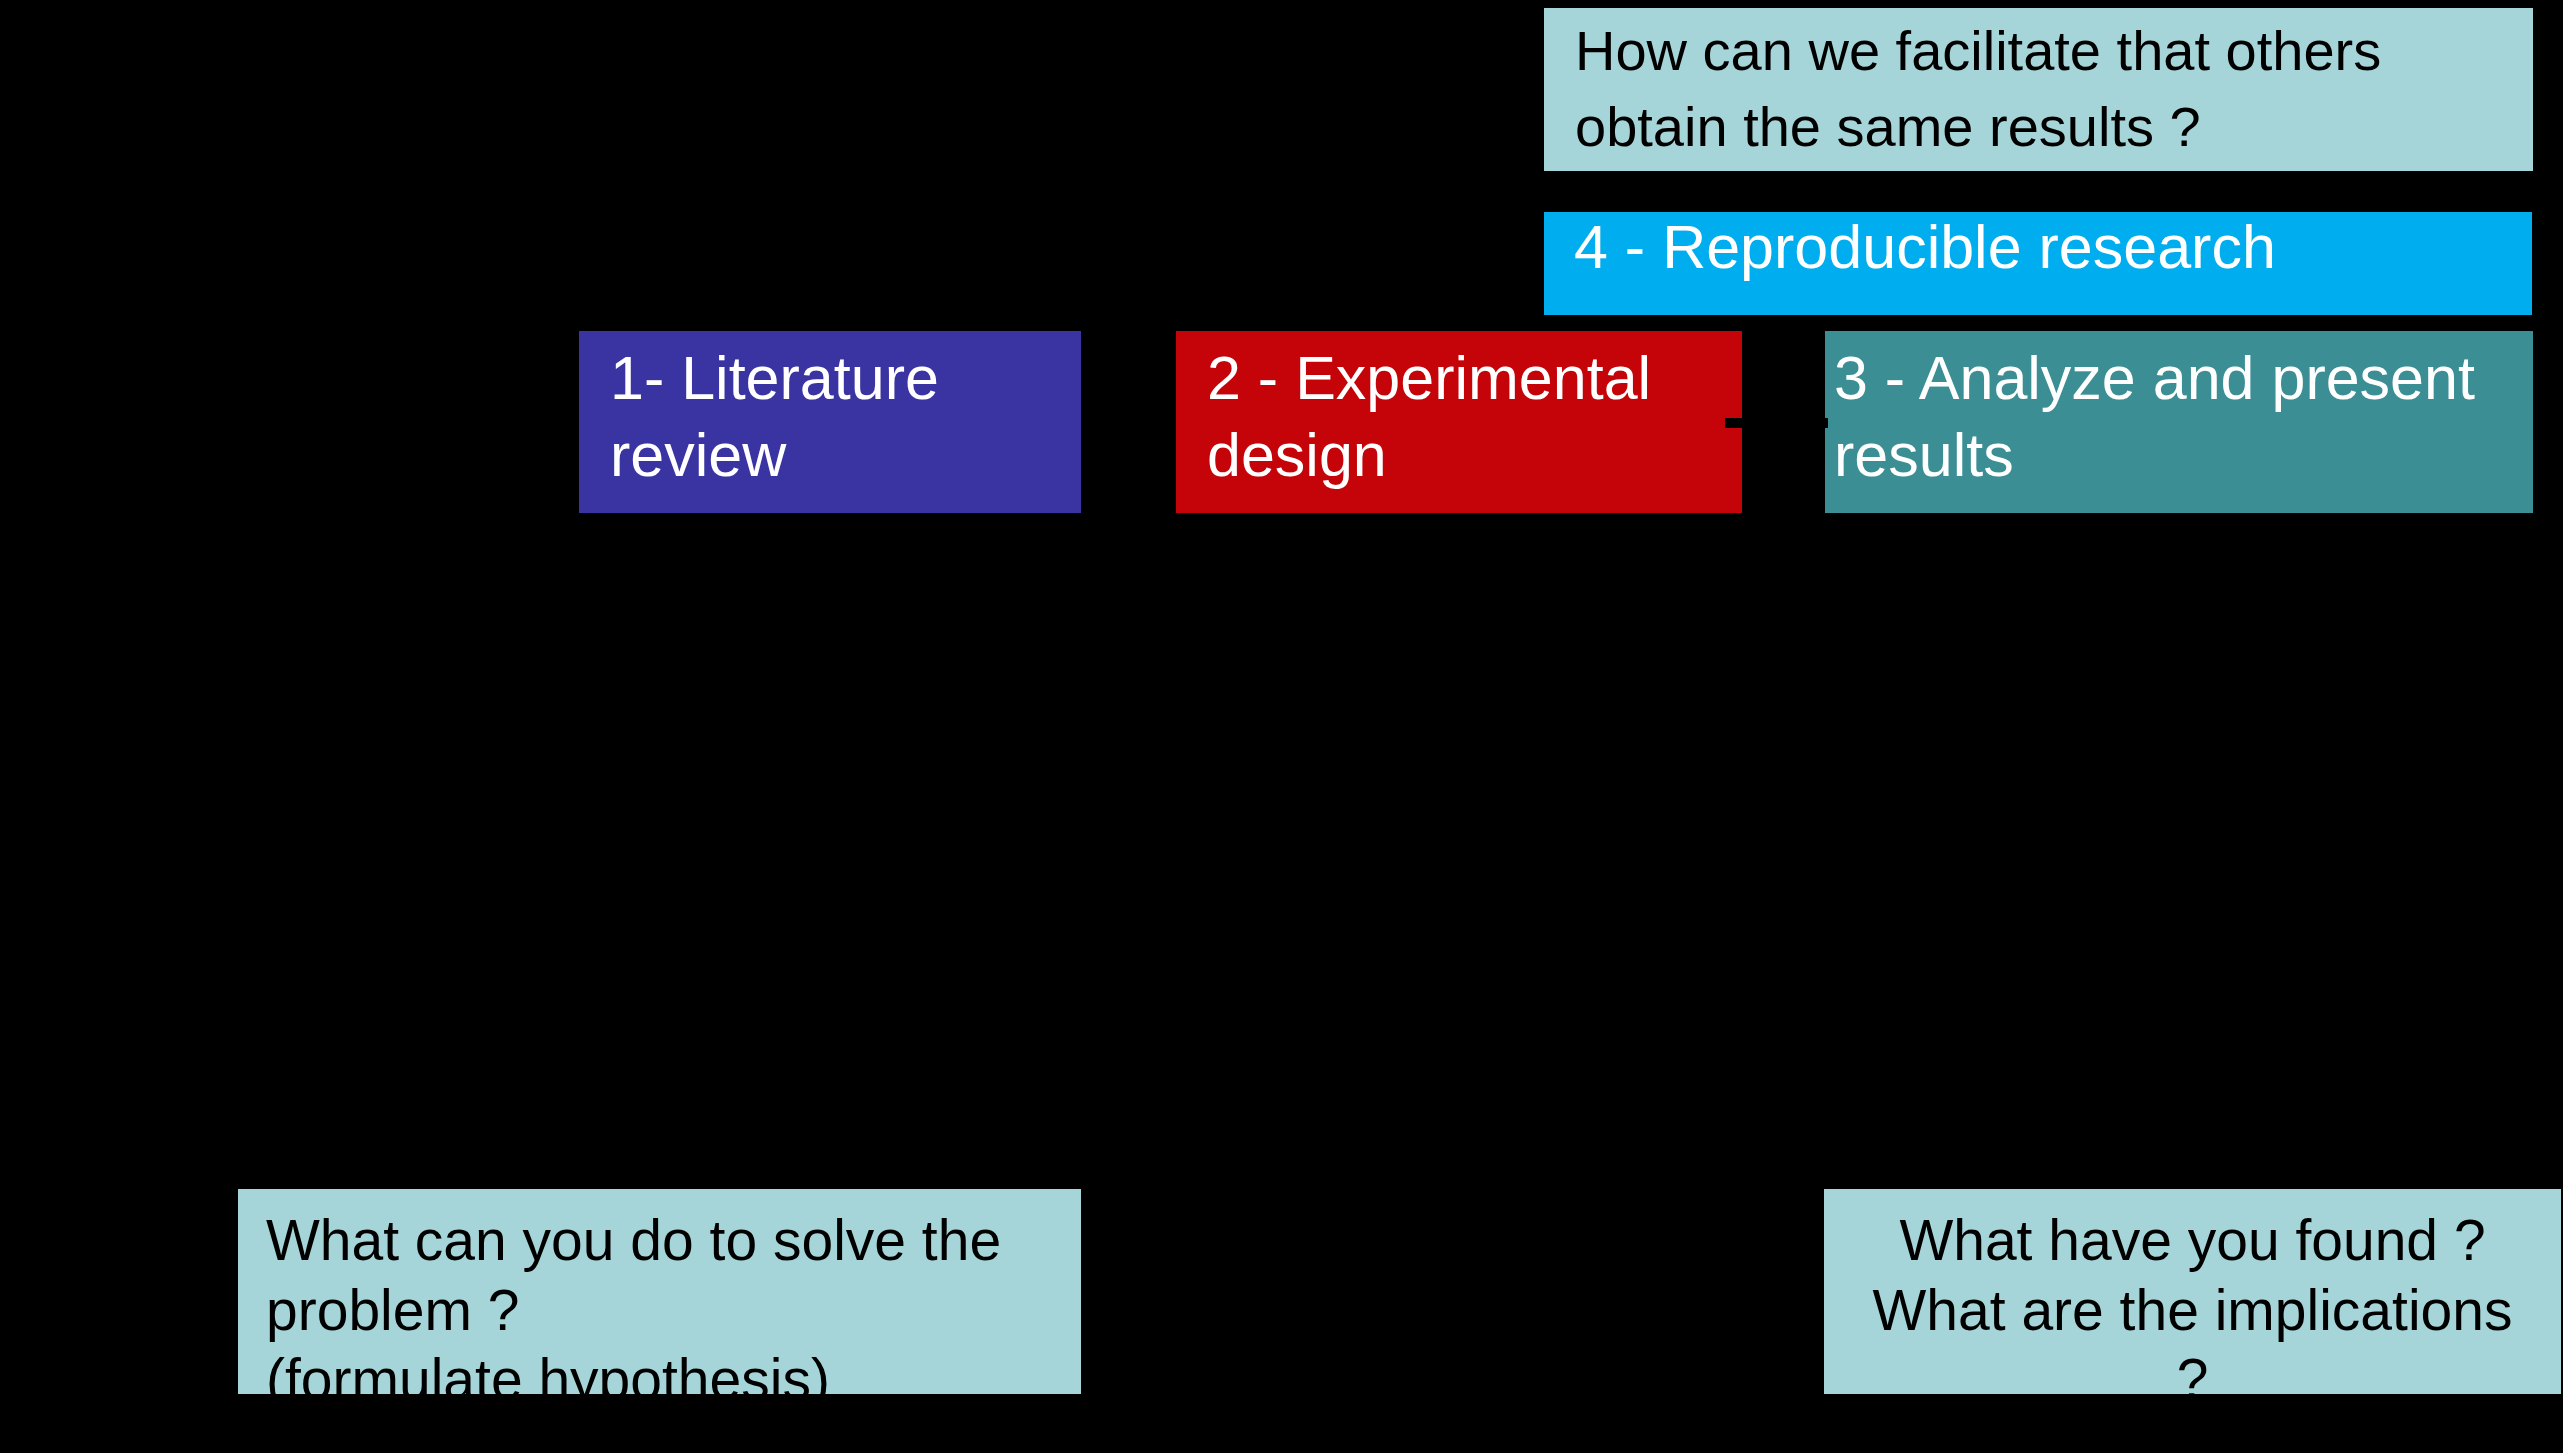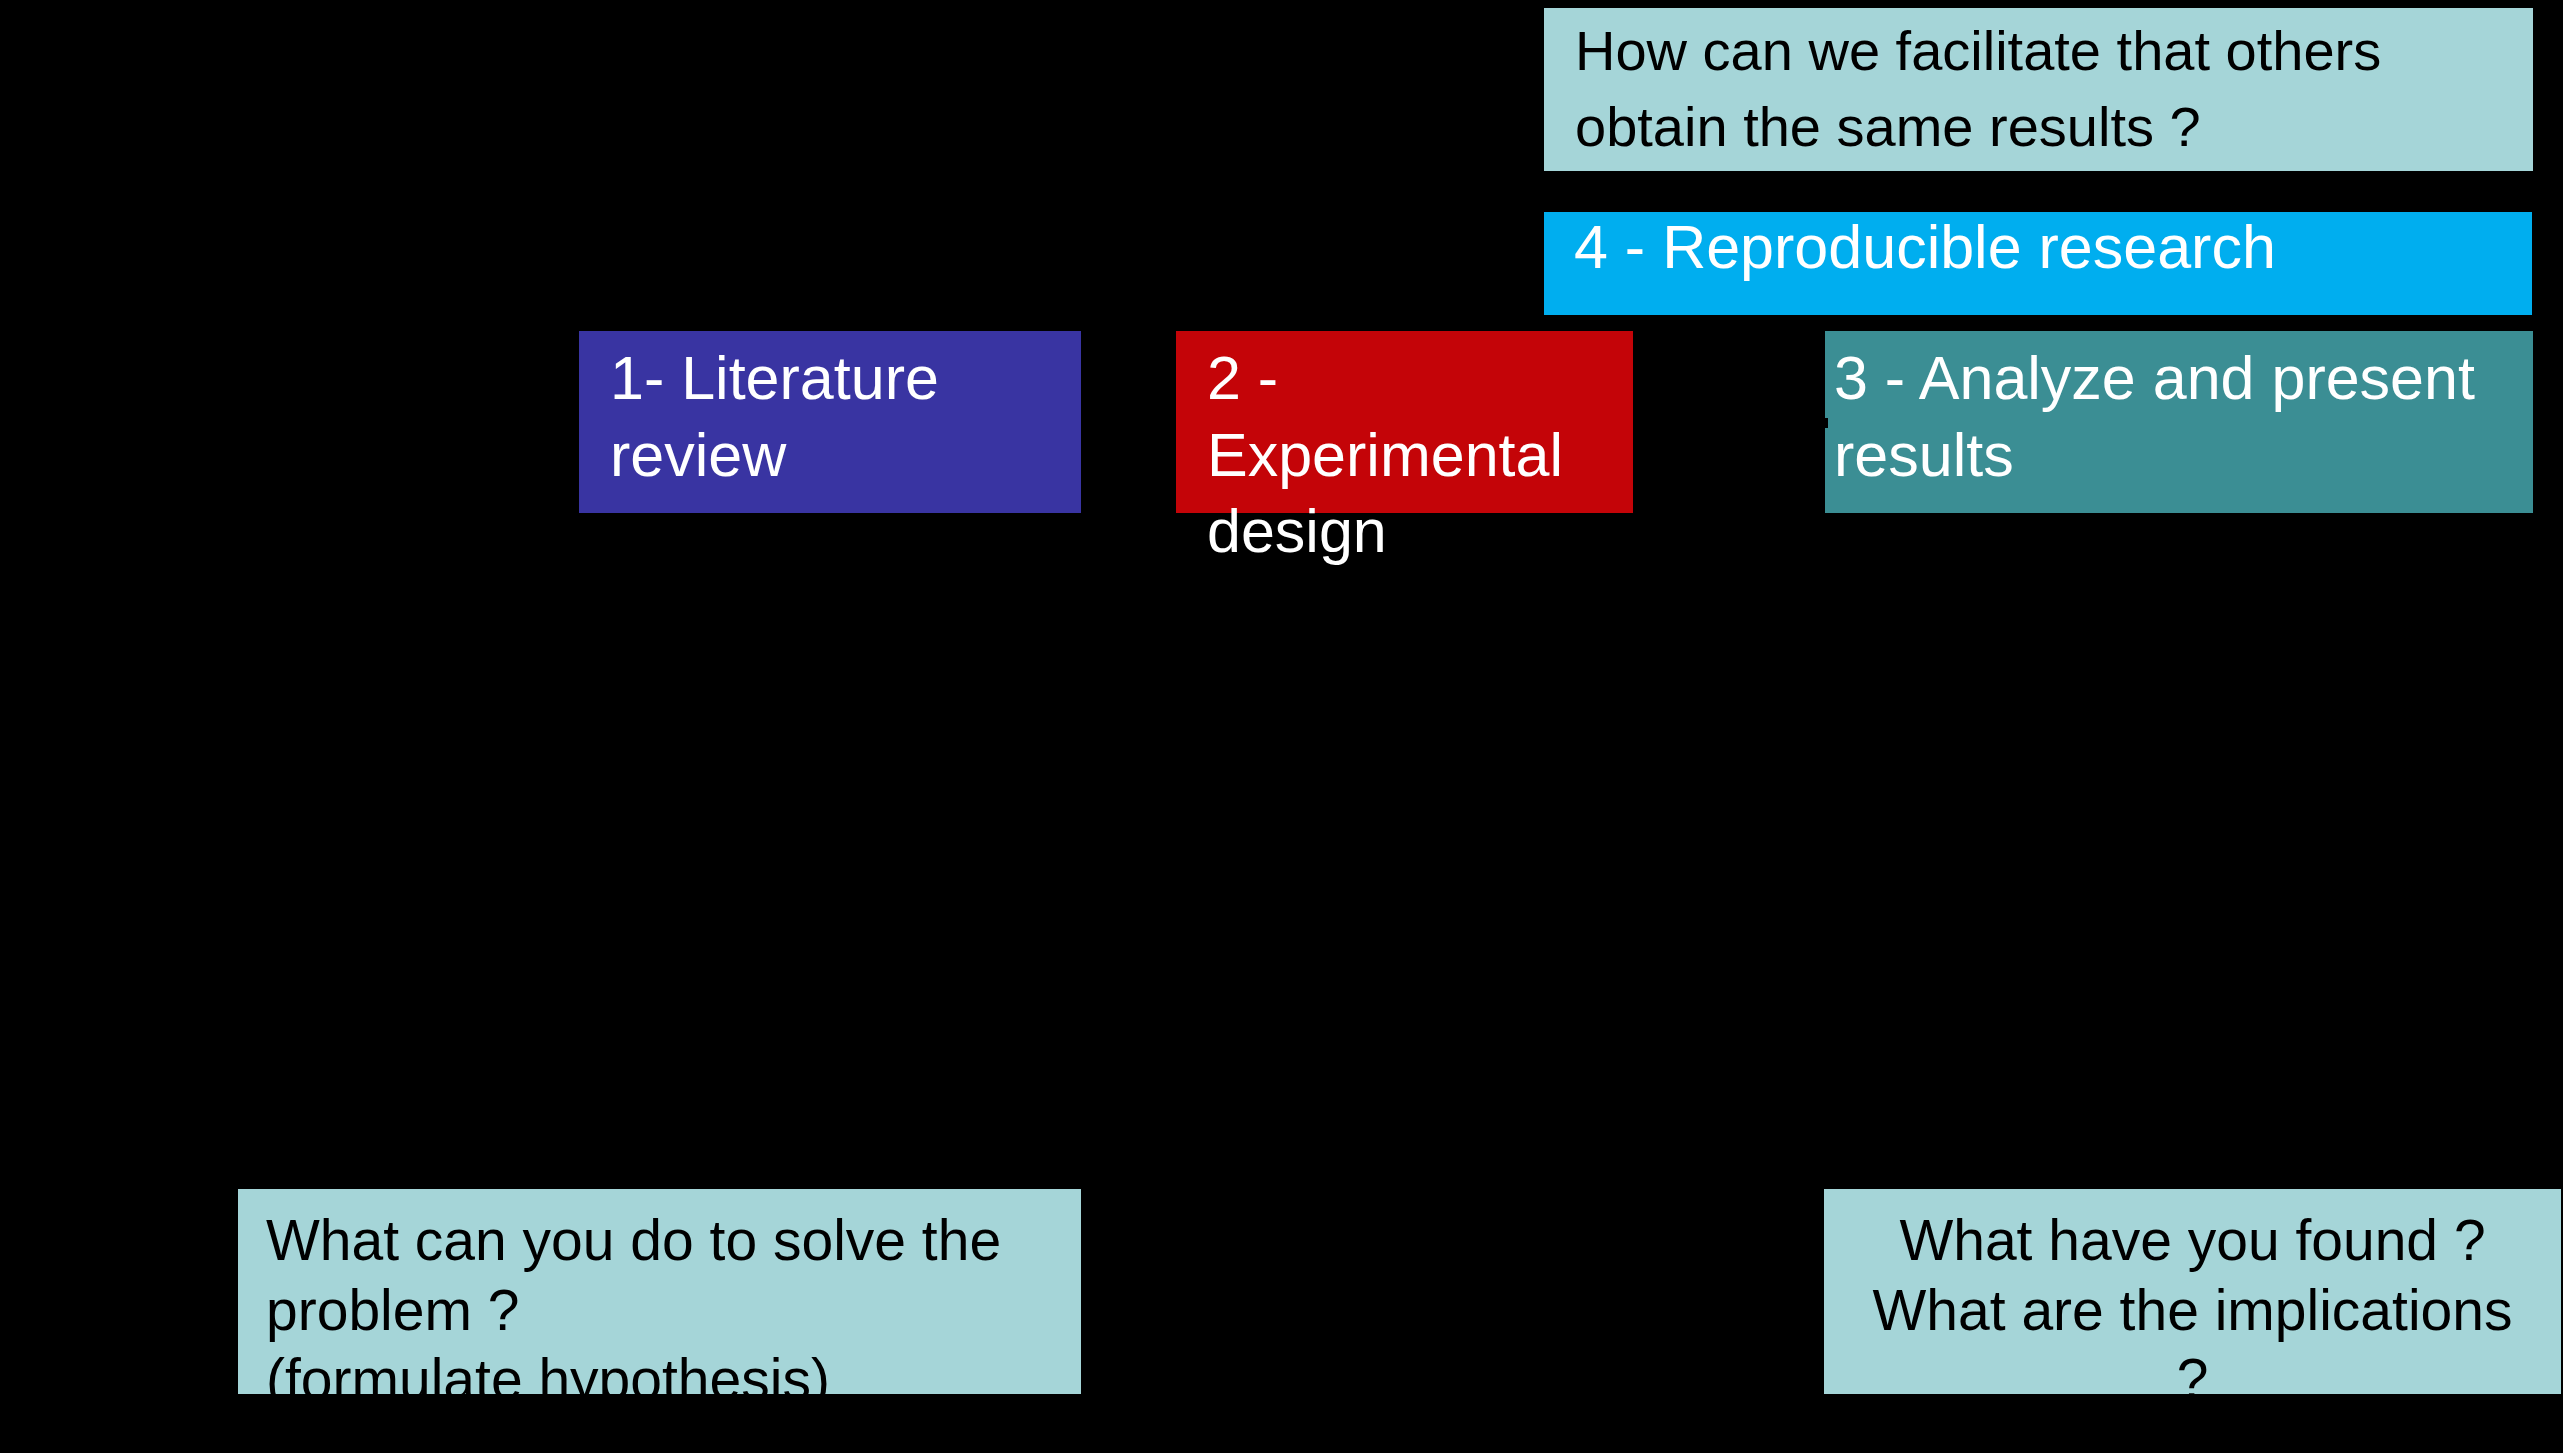--- a/index.html
+++ b/index.html
@@ -40,21 +40,21 @@
 
   
   .step-box {
     top: 331px; height: 182px;
     color: #ffffff;
     font-size: 61px;
     line-height: 1.25;
     padding: 9.4px 35px 0 31px;
   }
   #step1 { left: 579px;  width: 502px; background: #3934a2; }
-  #step2 { left: 1176px; width: 457px; background: #c40408; }
+  #step2 { left: 1176px; width: 566px; background: #c40408; }
   #step3 { left: 1825px; width: 708px; background: #3b8e94; padding-left: 9px; }
 
   
   #connector {
     left: 1725px; top: 418px; width: 103px; height: 10.2px;
     background: #000000;
     z-index: 5;
   }
 
   

